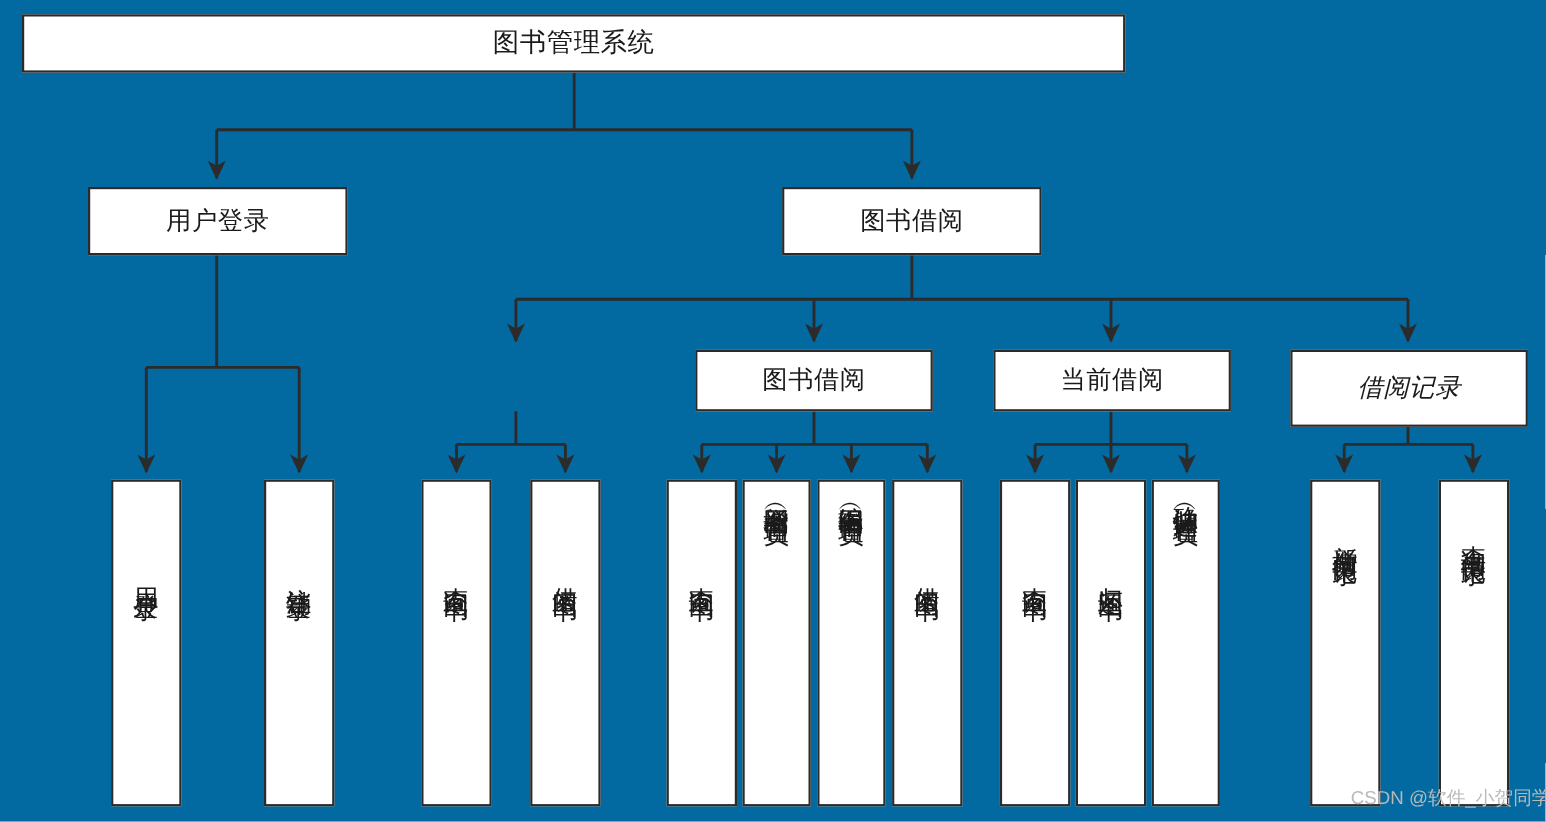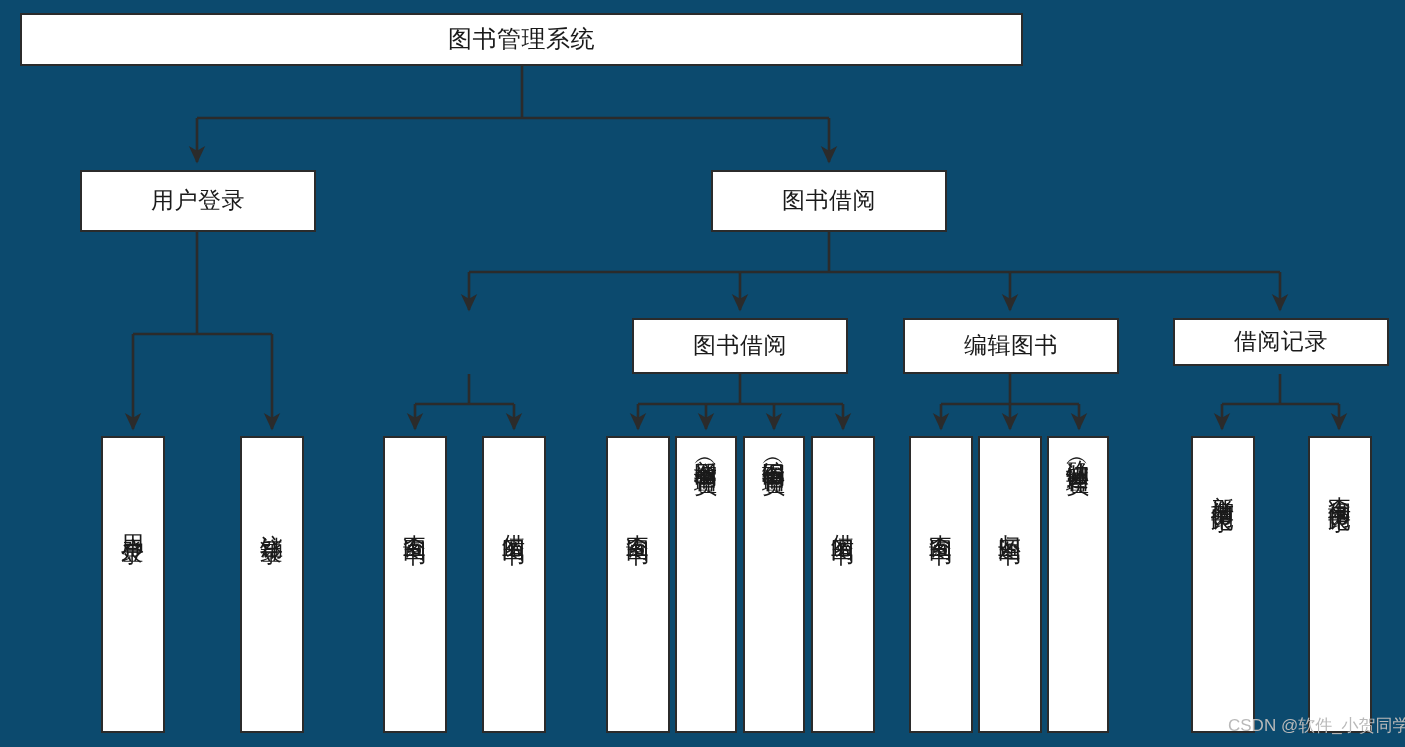--- a/index.html
+++ b/index.html
@@ -8,21 +8,21 @@
     padding: 0;
     background: #ffffff;
   }
   body {
     font-family: "Liberation Sans", "DejaVu Sans", sans-serif;
   }
   #canvas {
     position: relative;
     width: 1405px;
     height: 747px;
-    background: #0c4a6e;
+    background: #0369a1;
     overflow: hidden;
   }
   #edges {
     position: absolute;
     left: 0;
     top: 0;
     width: 1405px;
     height: 747px;
     pointer-events: none;
   }
@@ -144,23 +144,23 @@
     <span class="node-label">用户登录</span>
   </div>
   <div class="node h" style="left:711px; top:170px; width:236px; height:62px;">
     <span class="node-label">图书借阅</span>
   </div>
 
   <div class="node h" style="left:632px; top:318px; width:216px; height:56px;">
     <span class="node-label">图书借阅</span>
   </div>
   <div class="node h" style="left:903px; top:318px; width:216px; height:56px;">
-    <span class="node-label">编辑图书</span>
-  </div>
-  <div class="node h" style="left:1173px; top:318px; width:216px; height:48px;">
+    <span class="node-label">当前借阅</span>
+  </div>
+  <div class="node h" style="left:1173px; top:318px; width:216px; height:70px;font-style:italic;">
     <span class="node-label">借阅记录</span>
   </div>
 
   <div class="node v" style="left:101px; top:436px; width:64px; height:297px; padding-top:78px;">
     <span class="node-label">用户登录</span>
   </div>
   <div class="node v" style="left:240px; top:436px; width:64px; height:297px; padding-top:78px;">
     <span class="node-label">注销登录</span>
   </div>
 

